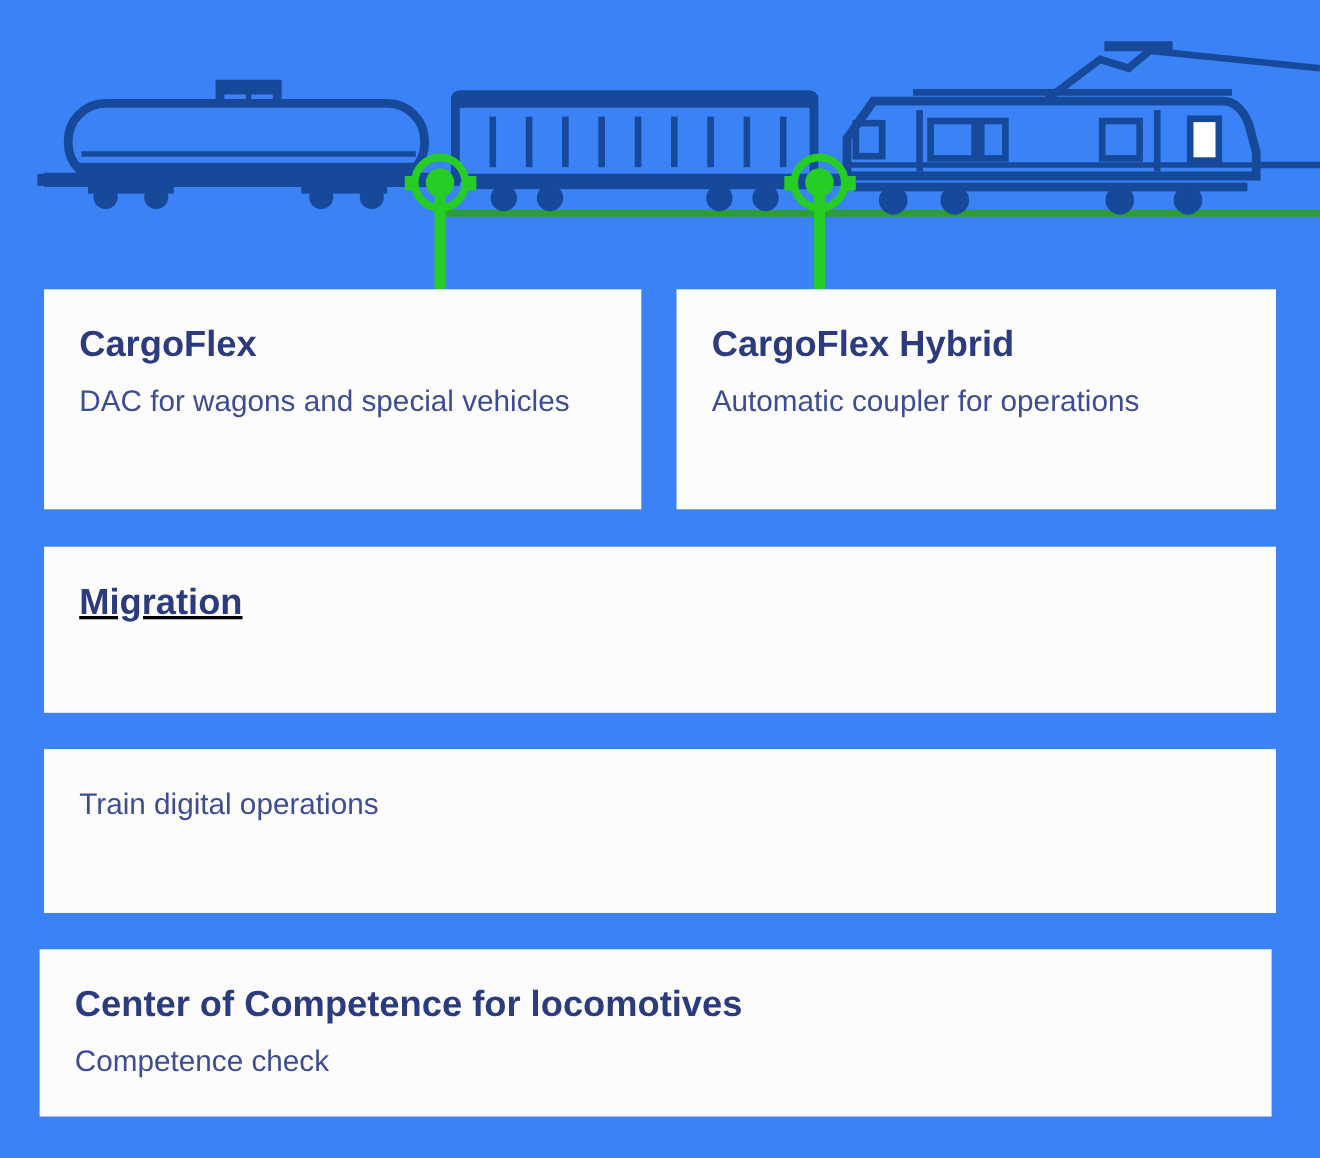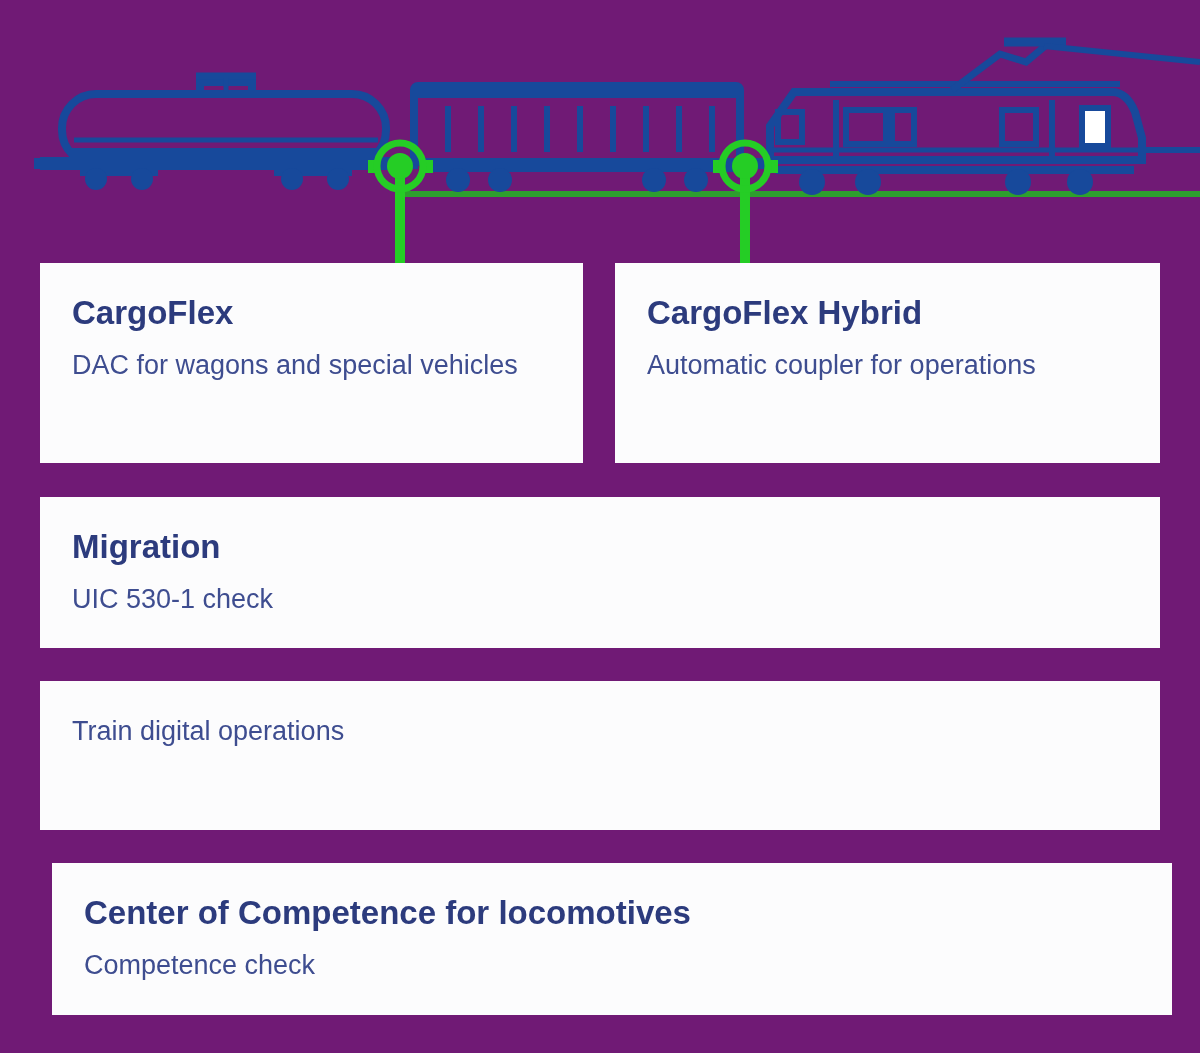--- a/index.html
+++ b/index.html
@@ -4,21 +4,21 @@
 <style>
   html, body {
     margin: 0;
     padding: 0;
     background: #000000;
   }
   .stage {
     position: relative;
     width: 1200px;
     height: 1053px;
-    background: #701a75;
+    background: #3b82f6;
     overflow: hidden;
     font-family: "Liberation Sans", sans-serif;
   }
   .train-wrap {
     position: absolute;
     top: 0;
     left: 0;
     width: 1200px;
     height: 263px;
   }
@@ -35,23 +35,23 @@
     line-height: 52px;
   }
   .card-desc {
     font-size: 27px;
     font-weight: normal;
     color: #3e4d90;
     line-height: 52px;
   }
   #card-1 { left: 40px;  top: 263px; width: 543px;  height: 200px; }
   #card-2 { left: 615px; top: 263px; width: 545px;  height: 200px; }
-  #card-3 { left: 40px;  top: 497px; width: 1120px; height: 151px; }
+  #card-3 { left: 40px;  top: 497px; width: 1120px; height: 151px; text-decoration: underline; }
   #card-4 { left: 40px;  top: 681px; width: 1120px; height: 149px; }
-  #card-5 { left: 52px;  top: 863px; width: 1120px; height: 152px; }
+  #card-5 { left: 36px;  top: 863px; width: 1120px; height: 152px; }
 </style>
 </head>
 <body>
 
 <div class="stage">
 
   <div class="train-wrap">
     <svg width="1200" height="263" viewBox="0 0 1200 263" xmlns="http://www.w3.org/2000/svg">
 
       <rect x="398" y="191" width="802" height="6" fill="#2E9E2E"></rect>
@@ -144,21 +144,20 @@
     <div class="card-desc">DAC for wagons and special vehicles</div>
   </div>
 
   <div id="card-2" class="card">
     <div class="card-title">CargoFlex Hybrid</div>
     <div class="card-desc">Automatic coupler for operations</div>
   </div>
 
   <div id="card-3" class="card">
     <div class="card-title">Migration</div>
-    <div class="card-desc">UIC 530-1 check</div>
   </div>
 
   <div id="card-4" class="card">
     <div class="card-desc">Train digital operations</div>
   </div>
 
   <div id="card-5" class="card">
     <div class="card-title">Center of Competence for locomotives</div>
     <div class="card-desc">Competence check</div>
   </div>

